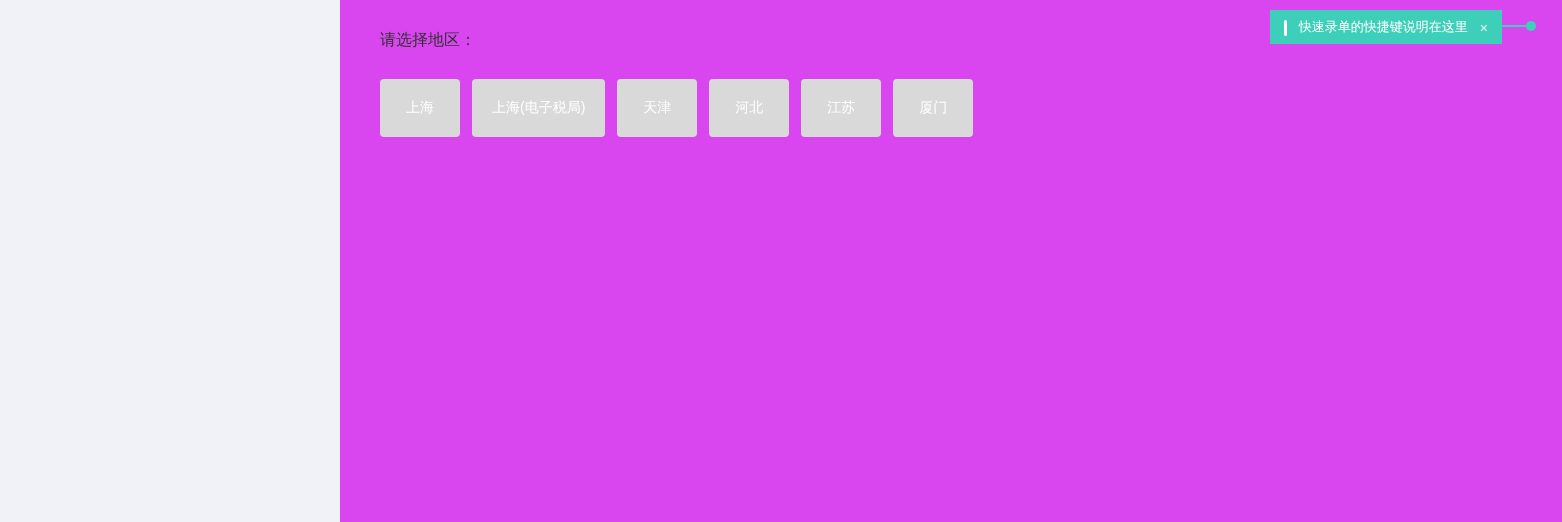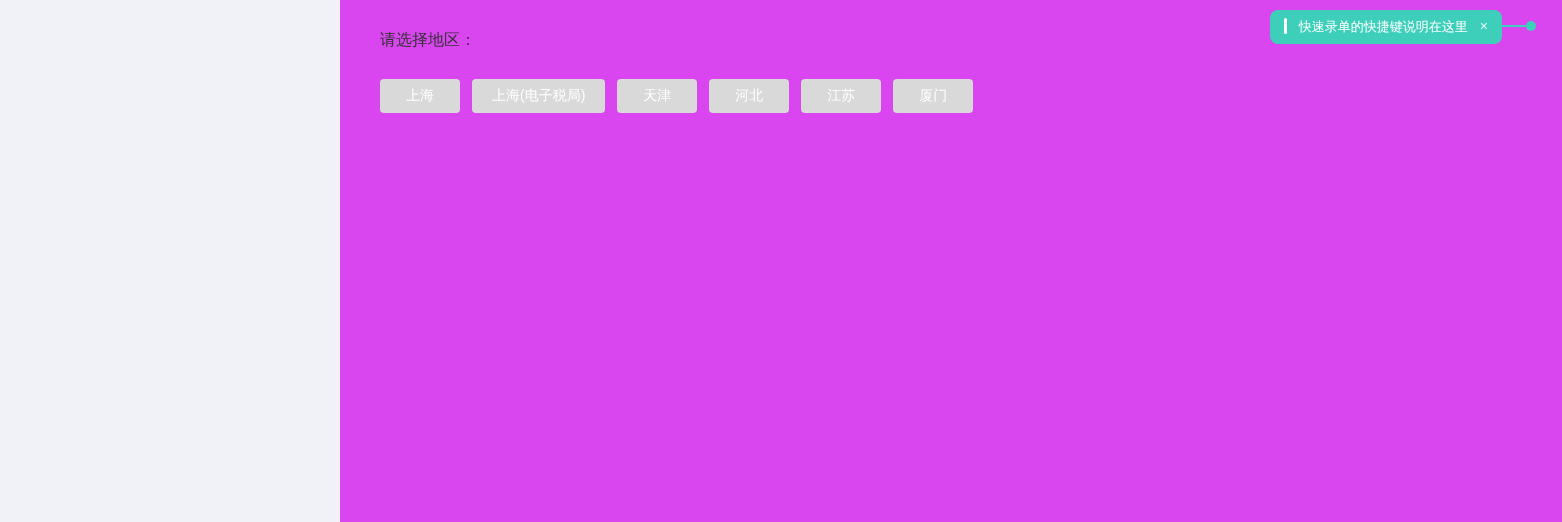--- a/index.html
+++ b/index.html
@@ -49,39 +49,39 @@
       gap: 12px;
       margin-bottom: 14px;
     }
 
     .region-btn {
       background: #d9d9d9;
       border: none;
       border-radius: 4px;
       color: #fff;
       font-size: 14px;
-      padding: 8px 20px;
+      padding: 20px 20px;
       cursor: pointer;
       white-space: nowrap;
       min-width: 80px;
       text-align: center;
     }
 
     
     .tooltip-bar {
       position: absolute;
       top: 10px;
       right: 60px;
       background: #3ecfba;
       color: #fff;
       font-size: 13px;
       padding: 8px 14px;
-      border-radius: 8px;
+      border-radius: 0;
       display: flex;
-      align-items: flex-start;
+      align-items: flex-end;
       gap: 8px;
       white-space: nowrap;
     }
 
     .tooltip-bar::before {
       content: '';
       display: inline-block;
       width: 3px;
       height: 16px;
       background: #fff;

